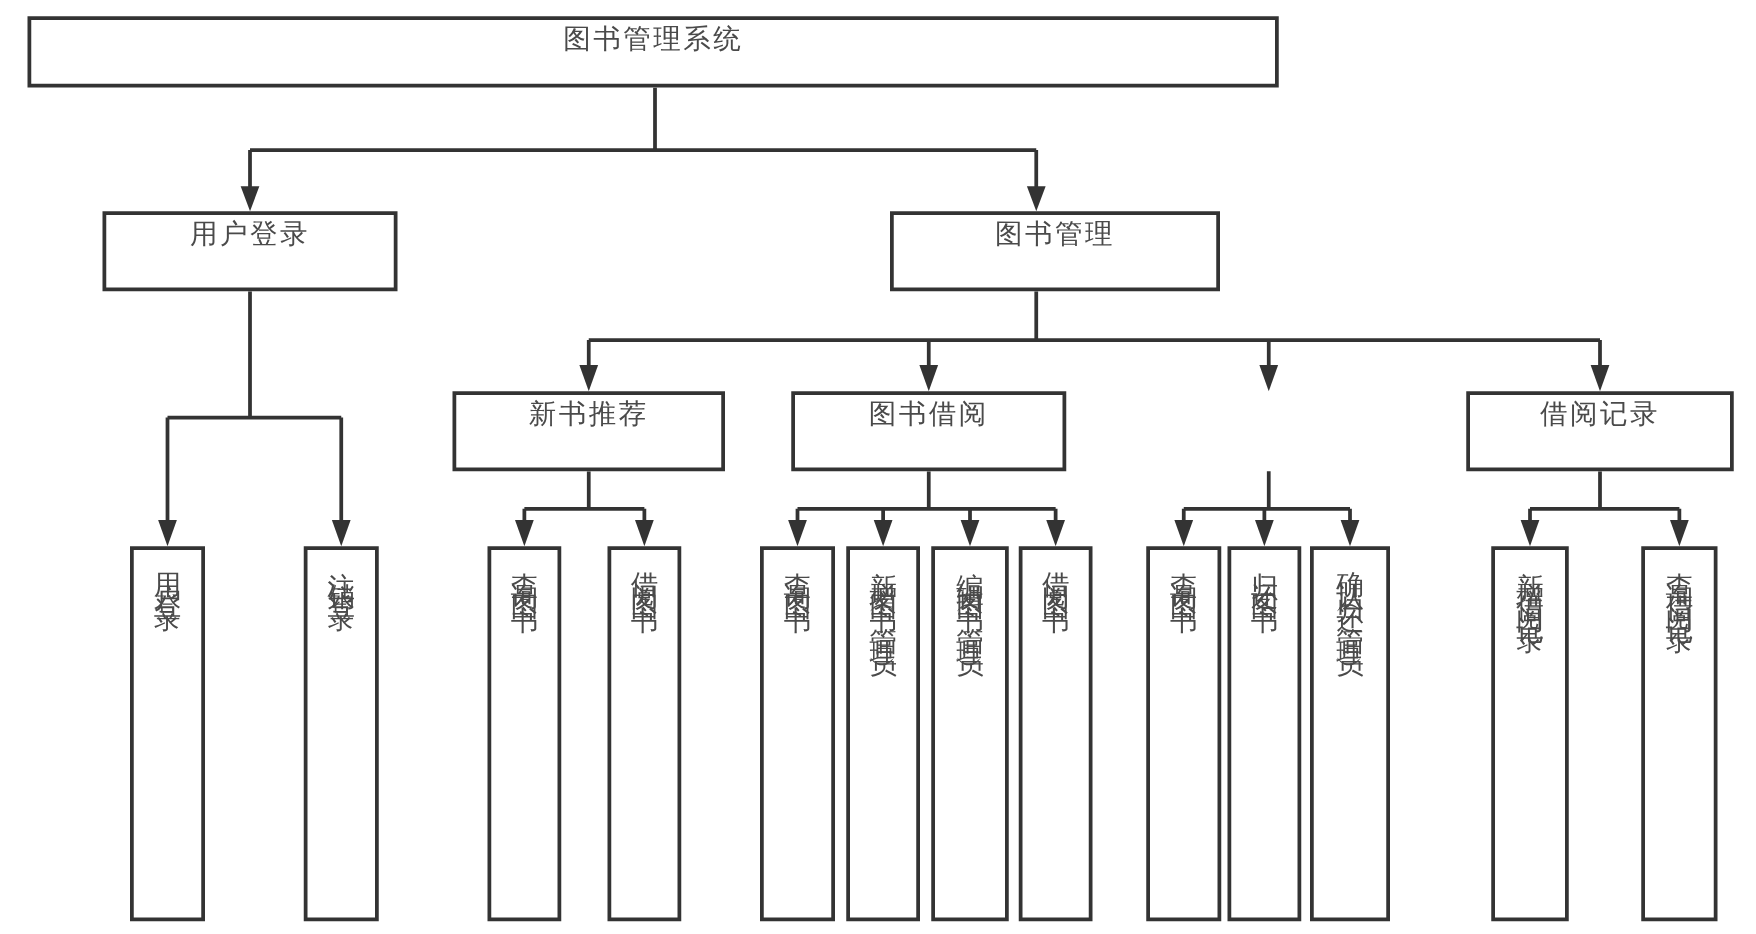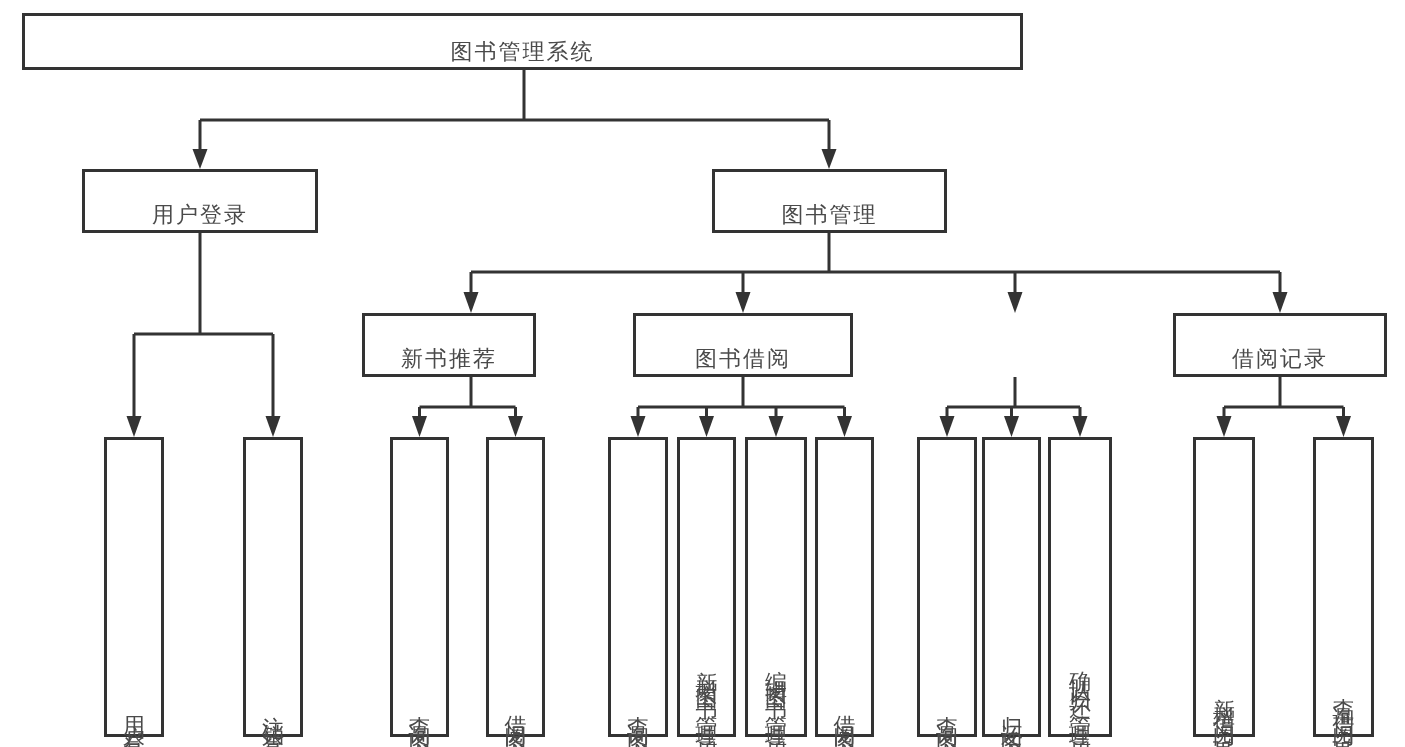--- a/index.html
+++ b/index.html
@@ -29,21 +29,21 @@
   .connectors polygon {
     fill: var(--line, #333333);
     stroke: none;
   }
   .node {
     position: absolute;
     box-sizing: border-box;
     border: 3px solid var(--line, #333333);
     background: #ffffff;
     display: flex;
-    align-items: flex-end;
+    align-items: flex-start;
     justify-content: center;
     color: var(--text, #4a4a4a);
     z-index: 2;
   }
   .h-label {
     font-size: 22px;
     letter-spacing: 2px;
     white-space: nowrap;
   }
   .leaf span {
@@ -108,25 +108,25 @@
     <polygon points="1336,416 1351,416 1343.5,437"></polygon>
   </svg>
 
   <div class="node" style="left:22px; top:13px; width:1001px; height:57px;">
     <span class="h-label">图书管理系统</span>
   </div>
 
   <div class="node" style="left:82px; top:169px; width:236px; height:64px;">
     <span class="h-label">用户登录</span>
   </div>
-  <div class="node" style="left:712px; top:169px; width:235px; height:64px;">
+  <div class="node" style="left:712px; top:169px; width:264px; height:64px;">
     <span class="h-label">图书管理</span>
   </div>
 
-  <div class="node" style="left:362px; top:313px; width:174px; height:64px;">
+  <div class="node" style="left:362px; top:313px; width:218px; height:64px;">
     <span class="h-label">新书推荐</span>
   </div>
   <div class="node" style="left:633px; top:313px; width:220px; height:64px;">
     <span class="h-label">图书借阅</span>
   </div>
   <div class="node" style="left:1173px; top:313px; width:214px; height:64px;">
     <span class="h-label">借阅记录</span>
   </div>
 
   <div class="node leaf" style="left:104px; top:437px; width:60px; height:300px;">

